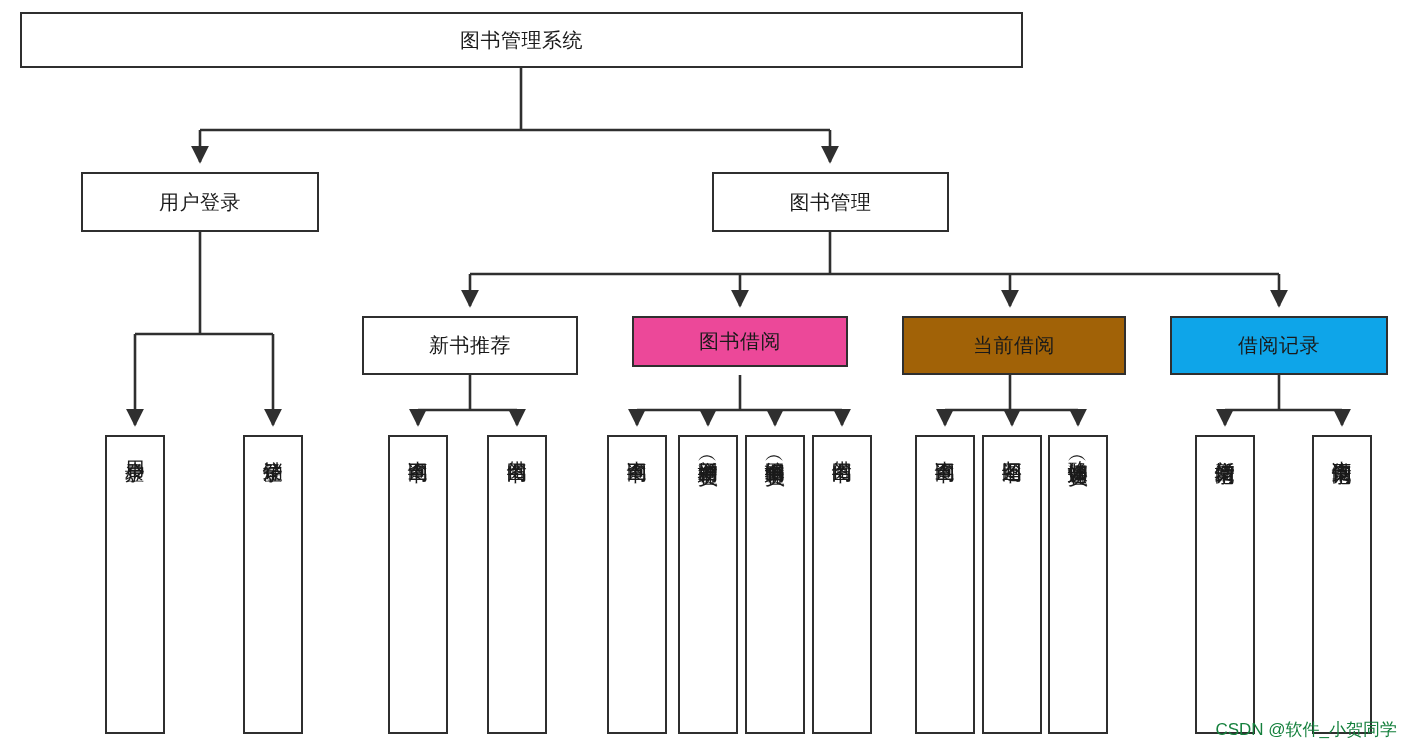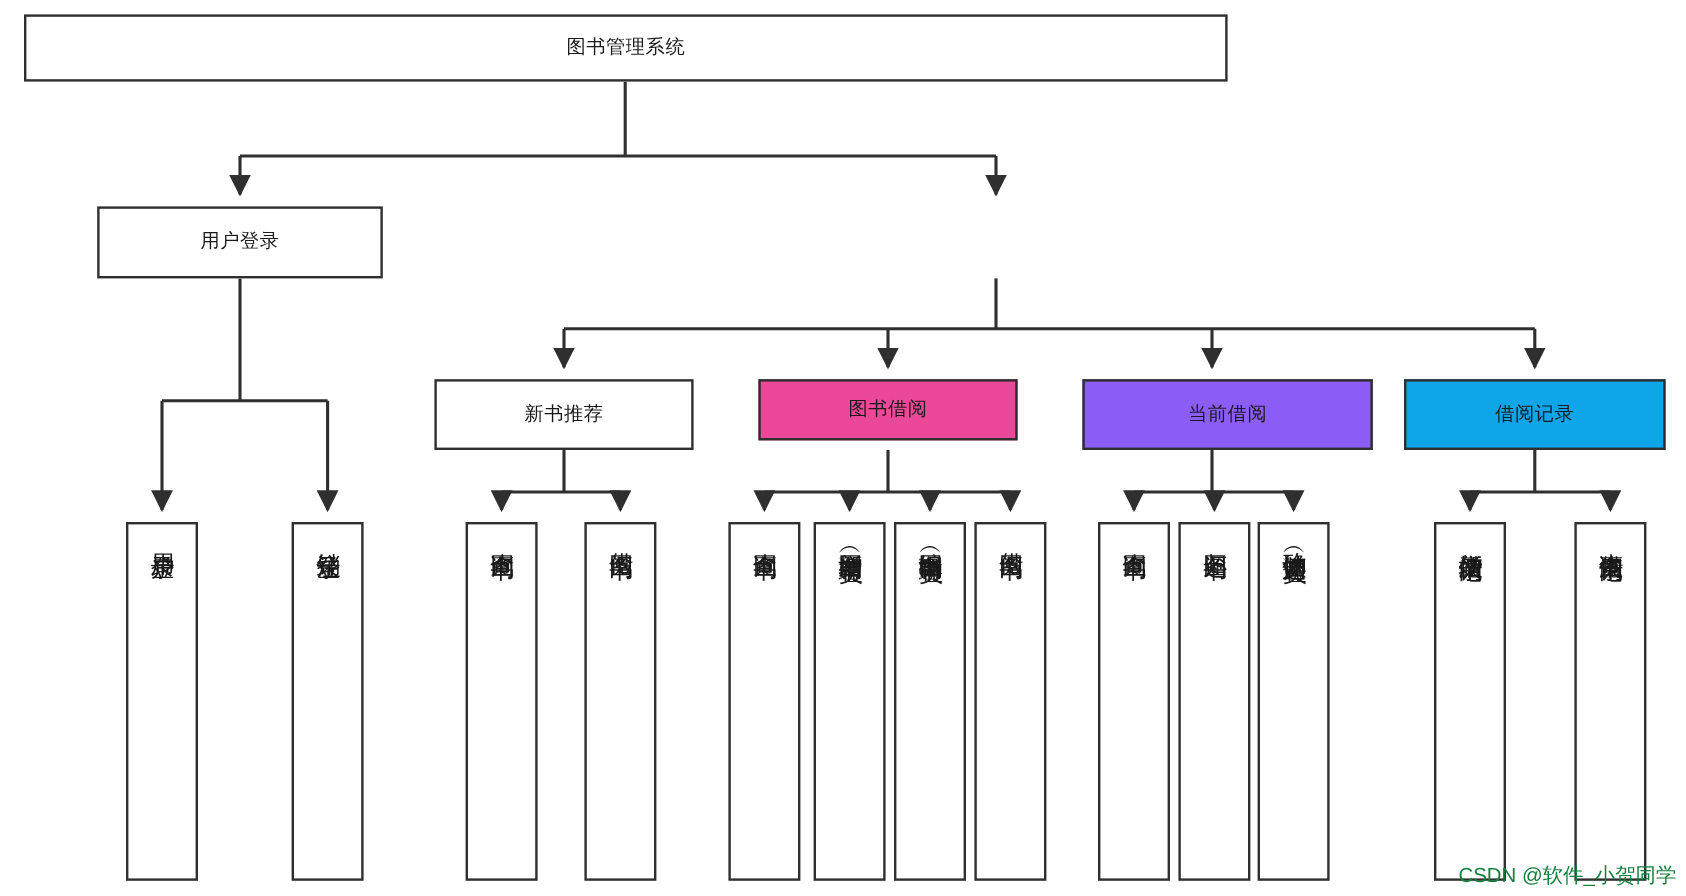--- a/index.html
+++ b/index.html
@@ -25,21 +25,21 @@
     position: absolute;
     box-sizing: border-box;
     border: 2px solid #2f2f2f;
     background: #ffffff;
     display: flex;
     align-items: center;
     justify-content: center;
     color: #1a1a1a;
   }
   .node-label {
-    font-size: 16px;
+    font-size: 20px;
     line-height: 1.25;
     letter-spacing: 0.5px;
     white-space: nowrap;
     color: #1a1a1a;
   }
   .node.leaf {
     align-items: flex-start;
     justify-content: center;
     padding-top: 8px;
   }
@@ -130,30 +130,33 @@
   </svg>
 
   <div class="node" style="left: 20px; top: 12px; width: 1003px; height: 56px; border-color: rgb(47, 47, 47); background: rgb(255, 255, 255); color: rgb(26, 26, 26);">
     <span class="node-label">图书管理系统</span>
   </div>
 
   <div class="node" style="left: 81px; top: 172px; width: 238px; height: 60px; border-color: rgb(47, 47, 47); background: rgb(255, 255, 255); color: rgb(26, 26, 26);">
     <span class="node-label">用户登录</span>
   </div>
 
+  <div class="node" style="left: 712px; top: 172px; width: 237px; height: 60px; border-color: rgb(47, 47, 47); background: rgb(255, 255, 255); color: rgb(26, 26, 26);">
+    <span class="node-label">图书管理</span>
+  </div>
 
   <div class="node" style="left: 362px; top: 316px; width: 216px; height: 59px; border-color: rgb(47, 47, 47); background: rgb(255, 255, 255); color: rgb(26, 26, 26);">
     <span class="node-label">新书推荐</span>
   </div>
 
   <div class="node" style="left: 632px; top: 316px; width: 216px; height: 51px; border-color: rgb(47, 47, 47); background: #ec4899; color: rgb(26, 26, 26);">
     <span class="node-label">图书借阅</span>
   </div>
 
-  <div class="node" style="left: 902px; top: 316px; width: 242px; height: 59px; border-color: rgb(47, 47, 47); background: #8b5cf6; color: rgb(26, 26, 26);">
+  <div class="node" style="left: 902px; top: 316px; width: 224px; height: 59px; border-color: rgb(47, 47, 47); background: #a16207; color: rgb(26, 26, 26);">
     <span class="node-label">当前借阅</span>
   </div>
 
   <div class="node" style="left: 1170px; top: 316px; width: 218px; height: 59px; border-color: rgb(47, 47, 47); background: #0ea5e9; color: rgb(26, 26, 26);">
     <span class="node-label">借阅记录</span>
   </div>
 
   <div class="node leaf" style="left: 105px; top: 435px; width: 60px; height: 299px; border-color: rgb(47, 47, 47); background: rgb(255, 255, 255); color: rgb(26, 26, 26);">
     <span class="node-label">用户登录</span>
   </div>

